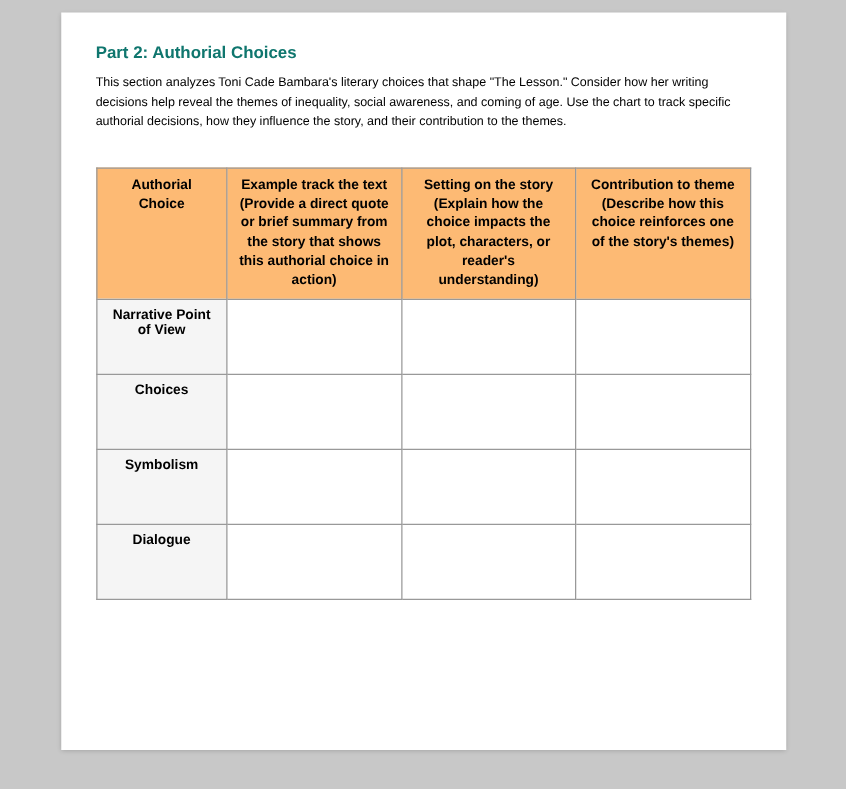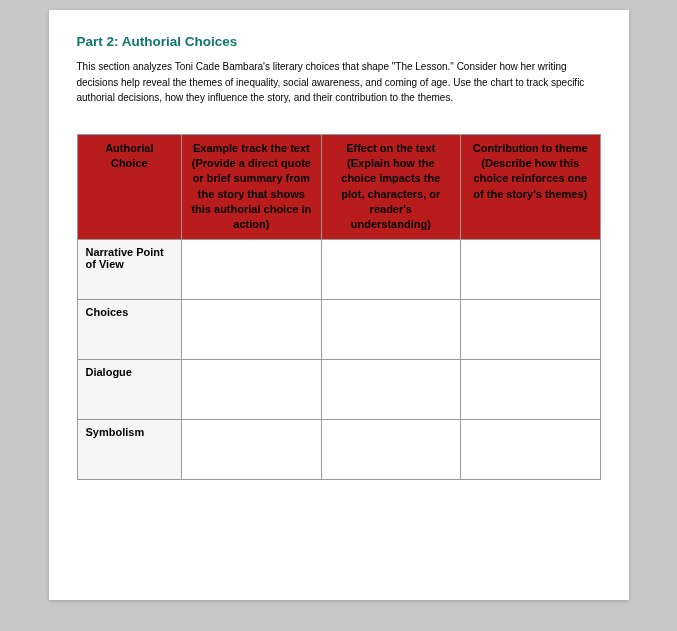--- a/index.html
+++ b/index.html
@@ -47,21 +47,21 @@
       color: #000;
     }
 
     th, td {
       border: 1px solid #999;
       padding: 6px 8px;
       vertical-align: top;
     }
 
     thead th {
-      background: #b91c1c;
+      background: #fdba74;
       font-weight: bold;
       font-size: 11px;
       line-height: 1.4;
     }
 
     thead th .col-title {
       font-weight: bold;
     }
 
     thead th .col-sub {
@@ -69,20 +69,21 @@
     }
 
     tbody tr td:first-child {
       font-weight: bold;
       background: #f5f5f5;
       width: 20%;
     }
 
     tbody tr {
       height: 60px;
+      text-align: center;
     }
 
     tbody tr td {
       width: 26.67%;
     }
   </style>
 </head>
 <body>
 
 <div class="page">
@@ -93,21 +94,21 @@
   <table>
     <thead>
       <tr>
         <th>
           <span class="col-title">Authorial Choice</span>
         </th>
         <th>
           <span class="col-title">Example track the text </span><span class="col-sub">(Provide a direct quote or brief summary from the story that shows this authorial choice in action)</span>
         </th>
         <th>
-          <span class="col-title">Effect on the text </span><span class="col-sub">(Explain how the choice impacts the plot, characters, or reader's understanding)</span>
+          <span class="col-title">Setting on the story </span><span class="col-sub">(Explain how the choice impacts the plot, characters, or reader's understanding)</span>
         </th>
         <th>
           <span class="col-title">Contribution to theme</span><br>
           <span class="col-sub">(Describe how this choice reinforces one of the story's themes)</span>
         </th>
       </tr>
     </thead>
     <tbody>
       <tr>
         <td>Narrative Point of View</td>
@@ -115,27 +116,27 @@
         <td></td>
         <td></td>
       </tr>
       <tr>
         <td>Choices</td>
         <td></td>
         <td></td>
         <td></td>
       </tr>
       <tr>
-        <td>Dialogue</td>
+        <td>Symbolism</td>
         <td></td>
         <td></td>
         <td></td>
       </tr>
       <tr>
-        <td>Symbolism</td>
+        <td>Dialogue</td>
         <td></td>
         <td></td>
         <td></td>
       </tr>
     </tbody>
   </table>
 
 </div>
 
 </body></html>

